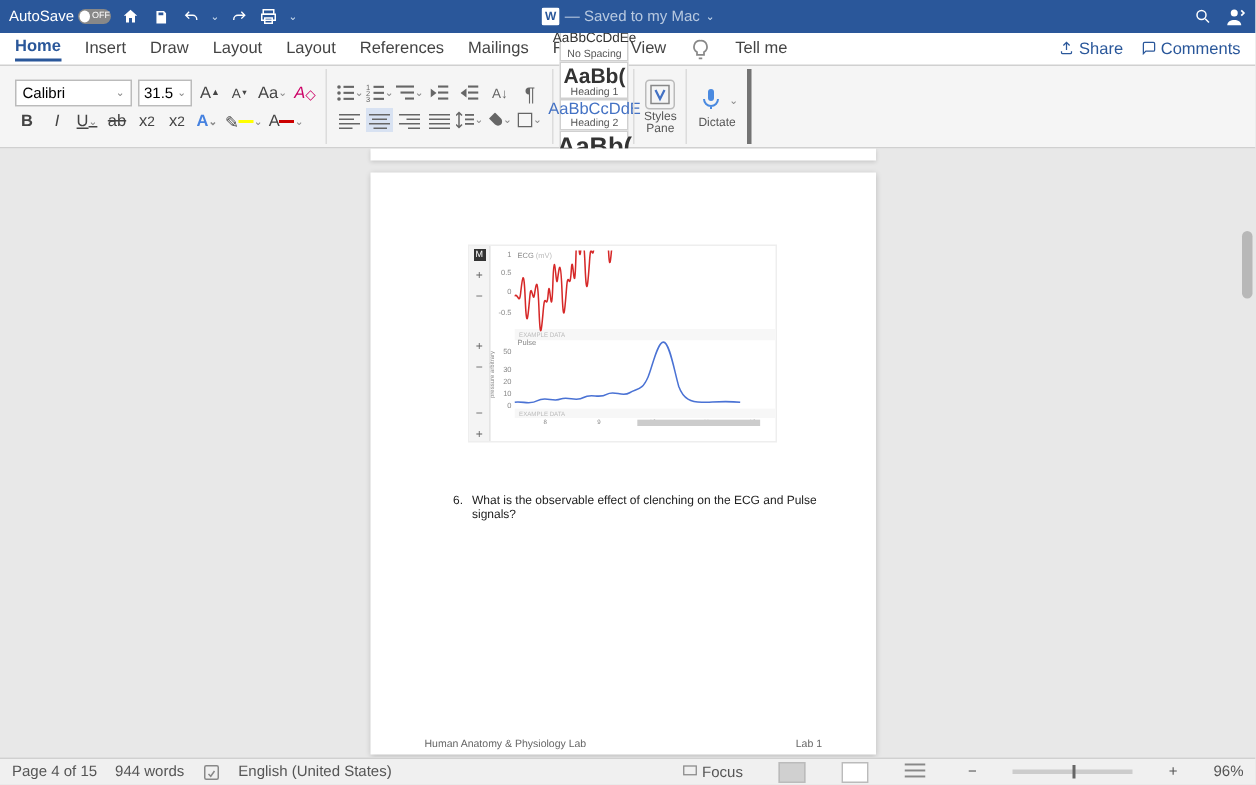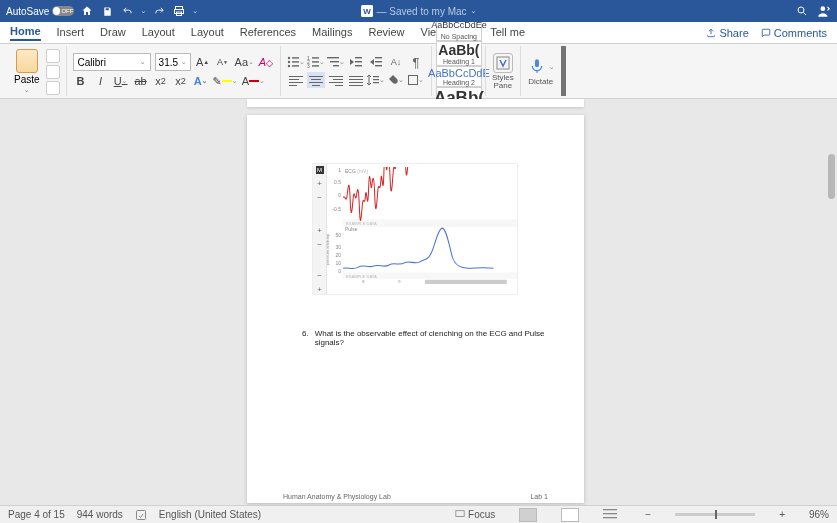--- a/index.html
+++ b/index.html
@@ -176,34 +176,20 @@
     <span class="comments">
       <svg width="10" height="10" viewBox="0 0 24 24" fill="none" stroke="#2a579a" stroke-width="2" style="vertical-align:-1px">
           <path d="M21 15a2 2 0 01-2 2H7l-4 4V5a2 2 0 012-2h14a2 2 0 012 2z"></path>
         </svg>
       <span>Comments</span>
     </span>
   </div>
 </div>
 
 <div class="ribbon">
-  <div class="rgroup">
-    <div class="paste-group">
-      <div class="paste-btn">
-        <div class="paste-icon"></div>
-        <span>Paste</span>
-        <span class="chev">⌄</span>
-      </div>
-      <div class="paste-mini">
-        <div class="mini-icon"></div>
-        <div class="mini-icon"></div>
-        <div class="mini-icon"></div>
-      </div>
-    </div>
-  </div>
 
   <div class="rgroup font-group">
     <div class="row">
       <div class="font-sel">
           <span>Calibri</span>
           <span class="chev">⌄</span>
         </div>
       <div class="size-sel">
           <span>31.5</span>
           <span class="chev">⌄</span>
@@ -367,21 +353,21 @@
 
   <div class="side-group" style="border-left:1px solid #dcdcdc;border-right:1px solid #dcdcdc">
     <div class="ic">
         <svg width="14" height="14">
           <rect x="1" y="1" width="12" height="12" fill="none" stroke="#888"></rect>
           <path d="M4 4l3 6 3-6" stroke="#4472c4" fill="none" stroke-width="1.5"></path>
         </svg>
       </div>
     <span style="text-align:center;line-height:1">Styles<br>Pane</span>
   </div>
-  <div class="side-group" style="border-right:5px solid #737373">
+  <div class="side-group" style="border-right:3px solid #737373">
     <div style="display:flex;align-items:center;gap:2px">
         <div class="ic" style="border:none">
           <svg width="16" height="18" viewBox="0 0 24 24" fill="#4a8ae0">
             <rect x="9" y="2" width="6" height="12" rx="3"></rect>
             <path d="M5 12a7 7 0 0014 0M12 19v3" stroke="#4a8ae0" fill="none" stroke-width="2"></path>
           </svg>
         </div>
         <span class="chev">⌄</span>
       </div>
     <span>Dictate</span>

